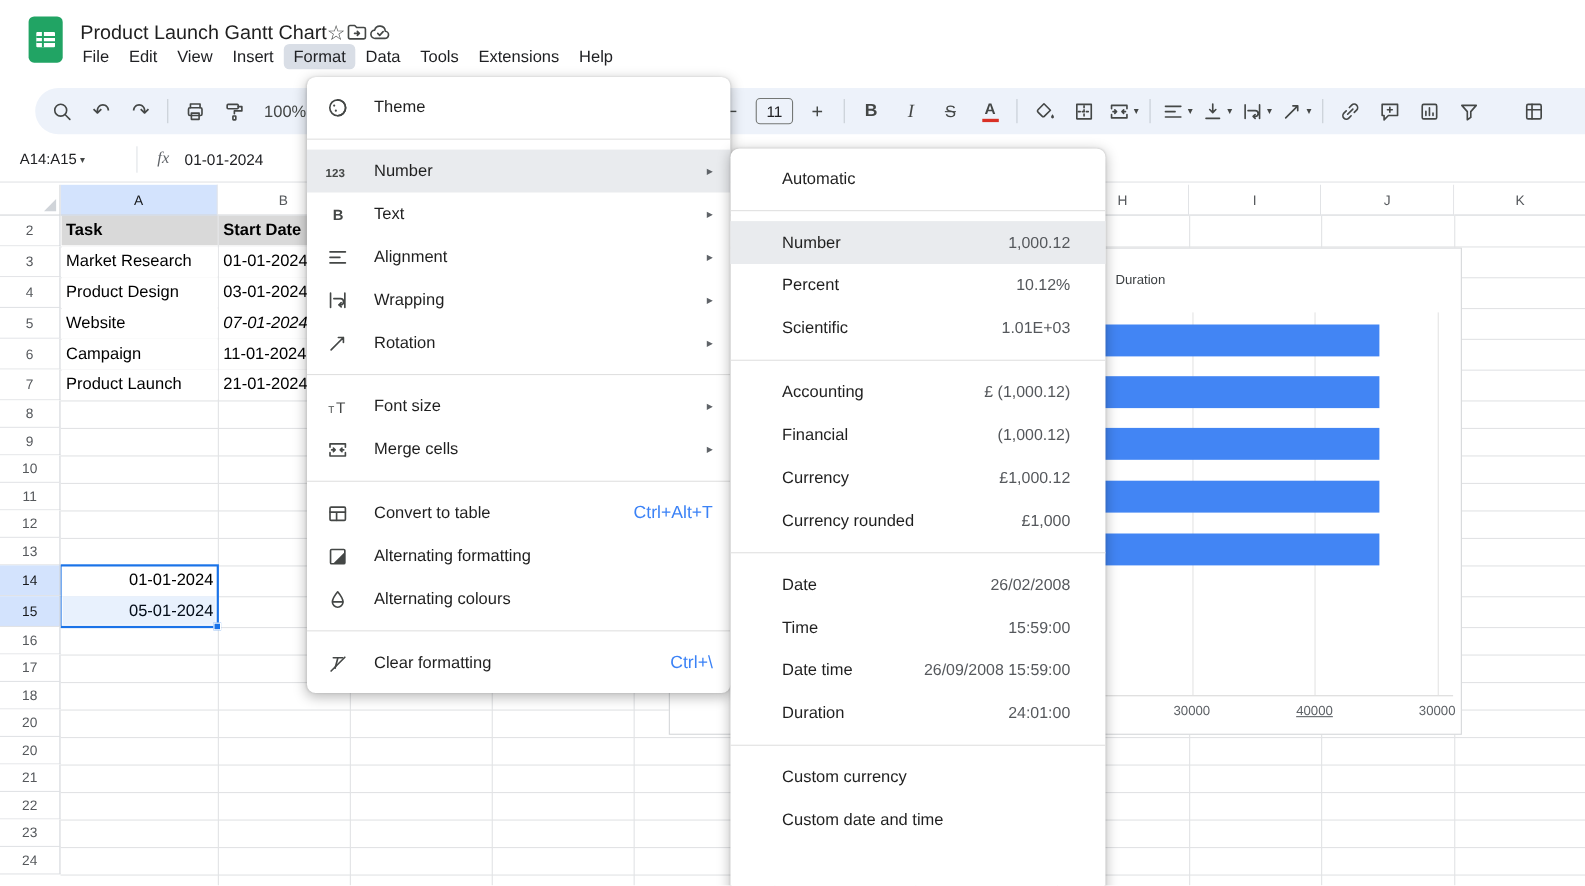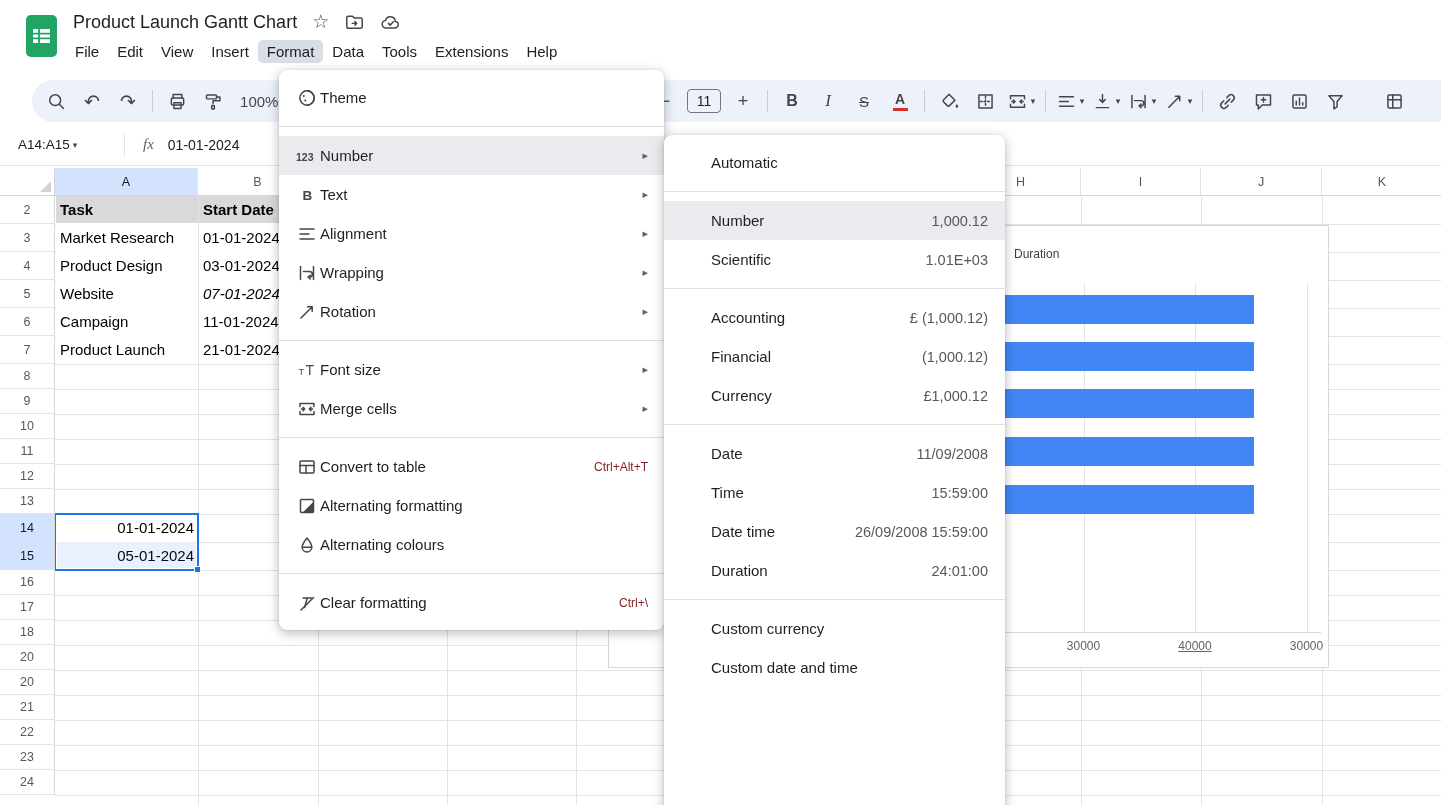--- a/index.html
+++ b/index.html
@@ -3,21 +3,21 @@
 <meta charset="utf-8">
 <style>
   *{margin:0;padding:0;box-sizing:border-box}
   html,body{width:1441px;height:805px;overflow:hidden;background:#fff;
     font-family:"Liberation Sans",sans-serif;color:#202124}
   #stage{position:absolute;inset:0;width:1441px;height:805px;overflow:hidden;background:#fff}
 
   
   #header{position:absolute;left:0;top:0;width:100%;height:80px;background:#fff}
   #logo{position:absolute;left:25px;top:14px;width:33px;height:44px;cursor:pointer}
-  #titlerow{position:absolute;left:73px;top:12px;height:28px;display:flex;align-items:flex-start;gap:15px}
+  #titlerow{position:absolute;left:73px;top:12px;height:28px;display:flex;align-items:flex-end;}
   #doc-title{font-size:18px;color:#1f1f1f;white-space:nowrap}
   .t-ic{color:#444746;display:flex;align-items:center}
   .t-ic svg{width:21px;height:21px}
   #star-glyph{font-size:19px;line-height:1}
   #menubar{position:absolute;left:66px;top:40px;display:flex;font-size:15px;color:#202124}
   .mb-item{padding:3px 9px;border-radius:5px;cursor:default;white-space:nowrap}
   .mb-item.active{background:#d9dee6}
 
   
   #toolbar{position:absolute;left:32px;top:80px;width:1409px;height:42px;background:#edf2fa;
@@ -83,31 +83,31 @@
   .ctick{position:absolute;font-size:12px;color:#5f6368;transform:translateX(-50%)}
   .caxis{position:absolute;height:1px;background:#d9d9d9}
 
   
   .menu{position:absolute;background:#fff;border-radius:8px;padding:8px 0;
     box-shadow:0 3px 12px rgba(0,0,0,.28),0 0 2px rgba(0,0,0,.12)}
   #format-menu{left:279px;top:70px;width:385px;z-index:10}
   #number-submenu{left:664px;top:135px;width:341px;height:702px;z-index:11}
   .menu-item{height:39px;display:flex;align-items:center;padding:0 16px;font-size:15px;color:#1f1f1f;cursor:default}
   .menu-item.hl{background:#e9ebee}
-  .mi-icon{width:24px;height:20px;margin-right:1px;display:flex;align-items:flex-start;flex:none}
+  .mi-icon{width:24px;height:20px;margin-right:21px;display:flex;align-items:flex-start;flex:none}
   .mi-icon svg{width:100%;height:20px}
   .mi-icon svg path,.mi-icon svg rect,.mi-icon svg circle{stroke:#444746;stroke-width:1.5;fill:none;
     stroke-linecap:round;stroke-linejoin:round}
   .mi-icon svg .f{fill:#444746;stroke:none}
   .mi-icon svg text{stroke:none;fill:#444746}
   .mi-label{flex:none;white-space:nowrap}
-  .mi-right{margin-left:auto;color:#7f1d1d;font-size:12px;white-space:nowrap}
+  .mi-right{margin-left:auto;color:#3b82f6;font-size:16px;white-space:nowrap}
   .mi-arrow{margin-left:14px;color:#5f6368;font-size:11px;flex:none}
   .menu-sep{height:1px;background:#e0e0e0;margin:9px 0}
-  #number-submenu .menu-item{padding-left:47px;padding-right:17px}
+  #number-submenu .menu-item{padding-left:47px;padding-right:32px}
   #number-submenu .mi-right{font-size:14.5px;color:#55585c}
 </style>
 </head>
 <body>
 
 <div id="stage">
 
   <header id="header">
     <div id="logo">
       <svg viewBox="0 0 33 44">
@@ -526,40 +526,48 @@
       <div class="menu-item">
         <span class="mi-label">Automatic</span>
         <span class="mi-right"></span>
       </div>
       <div class="menu-sep"></div>
       <div class="menu-item hl">
         <span class="mi-label">Number</span>
         <span class="mi-right">1,000.12</span>
       </div>
       <div class="menu-item">
+        <span class="mi-label">Percent</span>
+        <span class="mi-right">10.12%</span>
+      </div>
+      <div class="menu-item">
         <span class="mi-label">Scientific</span>
         <span class="mi-right">1.01E+03</span>
       </div>
       <div class="menu-sep"></div>
       <div class="menu-item">
         <span class="mi-label">Accounting</span>
         <span class="mi-right">£ (1,000.12)</span>
       </div>
       <div class="menu-item">
         <span class="mi-label">Financial</span>
         <span class="mi-right">(1,000.12)</span>
       </div>
       <div class="menu-item">
         <span class="mi-label">Currency</span>
         <span class="mi-right">£1,000.12</span>
       </div>
+      <div class="menu-item">
+        <span class="mi-label">Currency rounded</span>
+        <span class="mi-right">£1,000</span>
+      </div>
       <div class="menu-sep"></div>
       <div class="menu-item">
         <span class="mi-label">Date</span>
-        <span class="mi-right">11/09/2008</span>
+        <span class="mi-right">26/02/2008</span>
       </div>
       <div class="menu-item">
         <span class="mi-label">Time</span>
         <span class="mi-right">15:59:00</span>
       </div>
       <div class="menu-item">
         <span class="mi-label">Date time</span>
         <span class="mi-right">26/09/2008 15:59:00</span>
       </div>
       <div class="menu-item">

